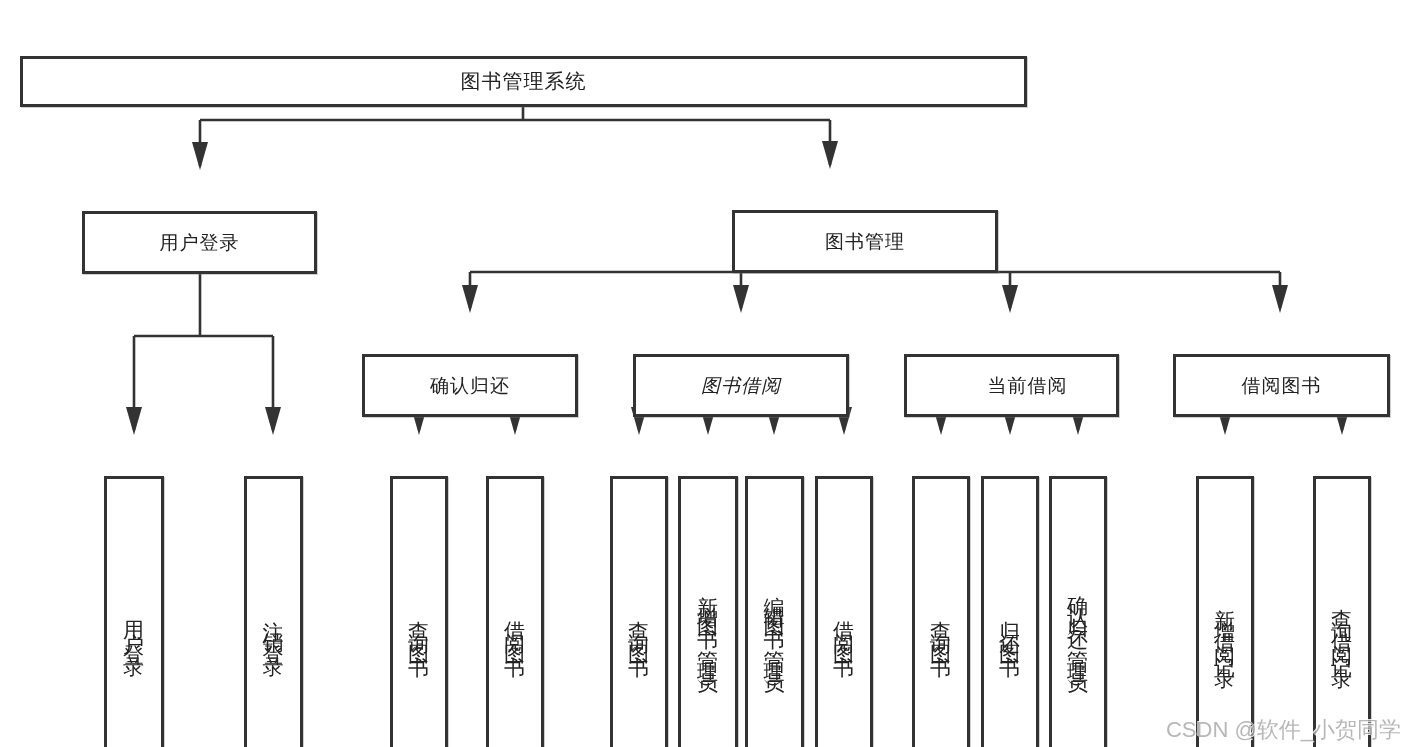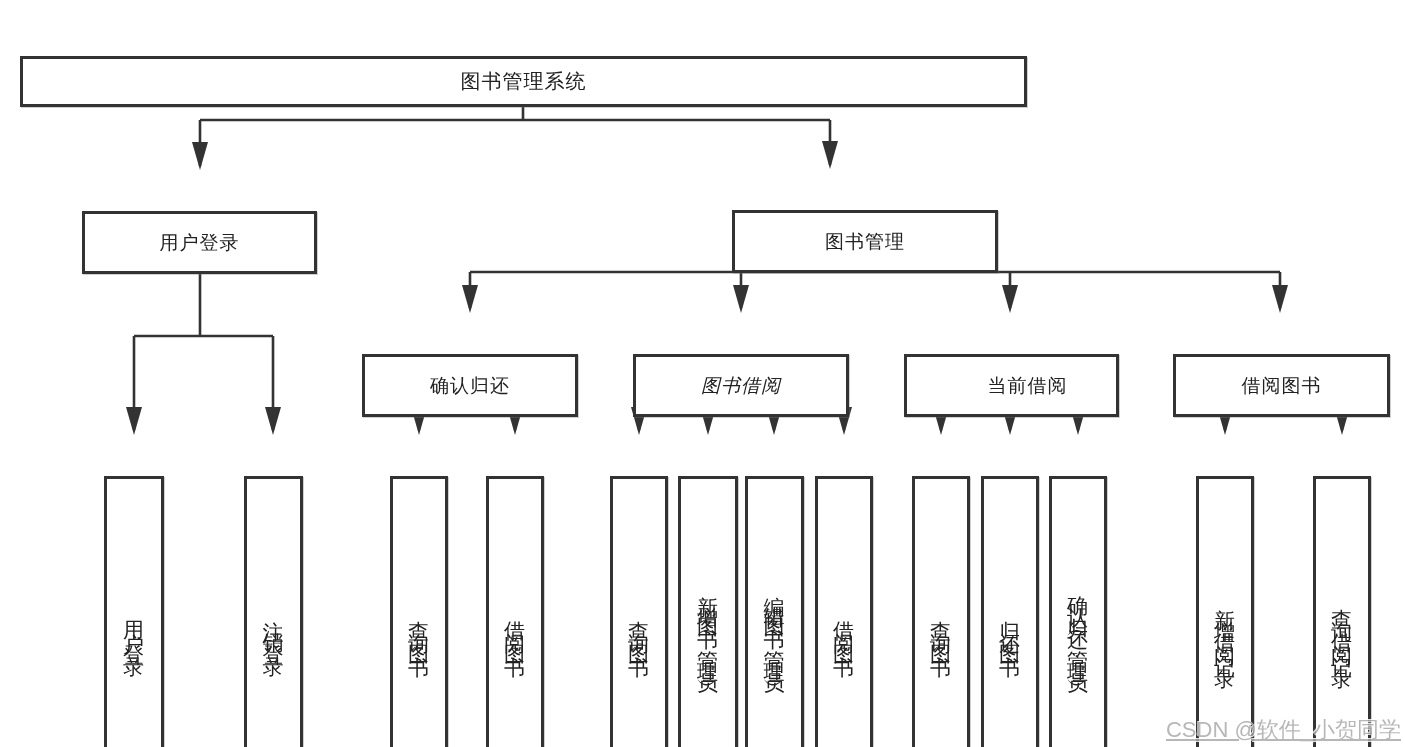--- a/index.html
+++ b/index.html
@@ -43,21 +43,20 @@
   .watermark {
     position: absolute;
     right: 4px;
     bottom: 2px;
     font-size: 22px;
     color: #ababab;
     opacity: 0.85;
     text-shadow: 1px 1px 0 #ffffff, -1px -1px 0 #ffffff;
     z-index: 3;
     white-space: nowrap;
-    text-decoration: underline;
   }
 </style>
 </head>
 <body>
 
 <div class="canvas">
 
   <svg class="connectors" viewBox="0 0 1405 747" xmlns="http://www.w3.org/2000/svg">
     <g stroke="#333333" stroke-width="2.6" fill="none">
 

